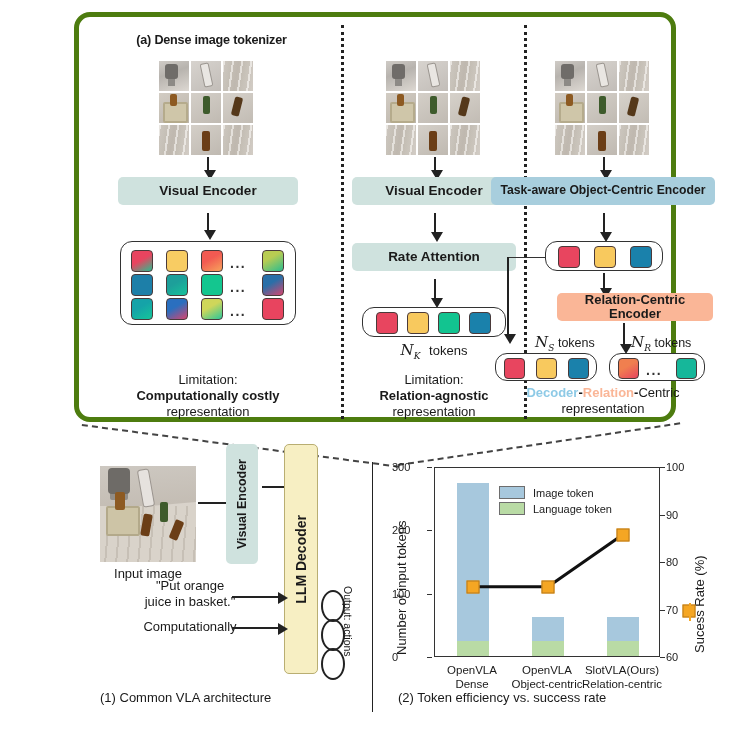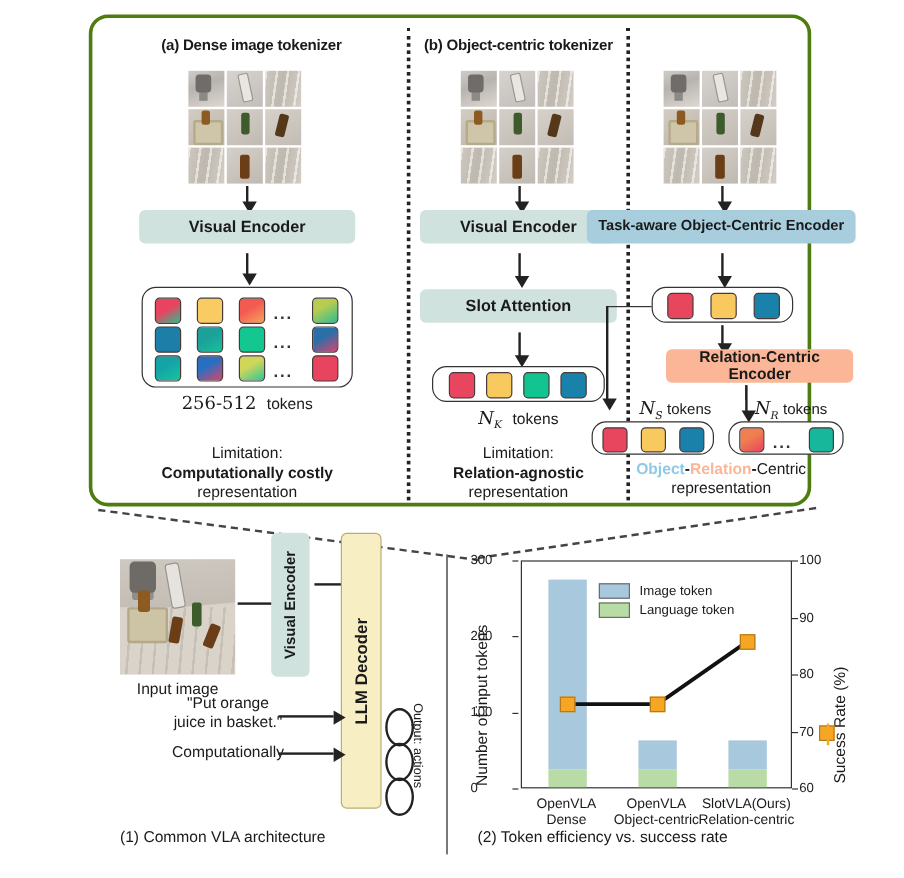--- a/index.html
+++ b/index.html
@@ -1,21 +1,21 @@
 <!DOCTYPE html>
 <html><head>
 <meta charset="utf-8">
 <style>
   html,body{margin:0;padding:0;background:#fff;}
   body{width:753px;height:732px;position:relative;overflow:hidden;
        font-family:"Liberation Sans",sans-serif;color:#1a1a1a;}
 
   
   .outer-panel{position:absolute;left:74px;top:12px;width:602px;height:410px;
-       border:3px solid #4d7c0f;border-radius:16px;box-sizing:border-box;background:#fff;}
+       border:5px solid #4d7c0f;border-radius:16px;box-sizing:border-box;background:#fff;}
 
   .vdiv{position:absolute;top:8px;height:394px;width:0;
         border-left:3px dotted #222;}
   .vdiv.d1{left:262px;}
   .vdiv.d2{left:445px;}
 
   .col{position:absolute;top:0;bottom:0;}
   .col.a{left:3px;width:259px;}
   .col.b{left:265px;width:180px;}
   .col.c{left:448px;width:151px;}
@@ -190,34 +190,29 @@
       <div class="dots" style="left:109px;top:38px;">...</div>
       <div class="tok" style="left:141px;top:32px;background:linear-gradient(150deg,#2a6fa8 40%,#d6456f 100%);"></div>
 
       <div class="tok" style="left:10px;top:56px;background:linear-gradient(150deg,#15a3a8 40%,#14c69a 100%);"></div>
       <div class="tok" style="left:45px;top:56px;background:linear-gradient(150deg,#2a6fbf 40%,#d6456f 100%);"></div>
       <div class="tok" style="left:80px;top:56px;background:linear-gradient(150deg,#cfd65a 40%,#2bc79a 100%);"></div>
       <div class="dots" style="left:109px;top:62px;">...</div>
       <div class="tok" style="left:141px;top:56px;background:#e8445f;"></div>
     </div>
 
-    <div class="ctext" style="left:28px;top:312px;width:196px;">
-      <span class="mathN" style="font-style:normal;font-size:15px;">256-512</span>
-      <span style="font-size:13px;margin-left:5px;">tokens</span>
-    </div>
 
     <div class="ctext" style="left:18px;top:355px;width:216px;">
       <div>Limitation:</div>
       <div style="font-weight:bold;">Computationally costly</div>
       <div>representation</div>
     </div>
   </div>
 
   <div class="col b">
-    <div class="col-title">(b) Object-centric tokenizer</div>
 
     <div class="patchgrid" style="left:42px;top:44px;">
       <div class="patch p-robot"></div>
       <div class="patch p-arm"></div>
       <div class="patch p-floor"></div>
       <div class="patch p-basket"></div>
       <div class="patch p-bottle2"></div>
       <div class="patch p-bottle3"></div>
       <div class="patch p-floor"></div>
       <div class="patch p-bottle1"></div>
@@ -226,21 +221,21 @@
 
     <div class="arrow" style="left:90px;top:140px;height:14px;"></div>
 
     <div class="procbox teal" style="left:8px;top:160px;width:164px;height:28px;font-size:13.5px;">
       <span>Visual Encoder</span>
     </div>
 
     <div class="arrow" style="left:90px;top:196px;height:20px;"></div>
 
     <div class="procbox teal" style="left:8px;top:226px;width:164px;height:28px;font-size:13.5px;">
-      <span>Slot Attention</span>
+      <span>Rate Attention</span>
     </div>
 
     <div class="arrow" style="left:90px;top:262px;height:20px;"></div>
 
     <div class="tokbox" style="left:18px;top:290px;width:144px;height:30px;">
       <div class="tok" style="left:13px;top:4px;background:#e8455f;"></div>
       <div class="tok" style="left:44px;top:4px;background:#f8c95e;"></div>
       <div class="tok" style="left:75px;top:4px;background:#12c490;"></div>
       <div class="tok" style="left:106px;top:4px;background:#1a81ab;"></div>
     </div>
@@ -313,21 +308,21 @@
     </div>
 
     <div class="tokbox" style="left:82px;top:336px;width:96px;height:28px;">
       <div class="tok sm" style="left:8px;top:4px;background:linear-gradient(150deg,#f07f4f 40%,#e8455f 100%);"></div>
       <div class="dots" style="left:36px;top:9px;">...</div>
       <div class="tok sm" style="left:66px;top:4px;background:#16b79a;"></div>
     </div>
 
     <div class="ctext" style="left:-40px;top:368px;width:232px;">
       <div>
-        <span style="color:#8ecae6;font-weight:bold;">Object</span><span style="font-weight:bold;">-</span><span style="color:#fab697;font-weight:bold;">Relation</span><span style="font-weight:bold;">-</span><span>Centric</span>
+        <span style="color:#8ecae6;font-weight:bold;">Decoder</span><span style="font-weight:bold;">-</span><span style="color:#fab697;font-weight:bold;">Relation</span><span style="font-weight:bold;">-</span><span>Centric</span>
       </div>
       <div>representation</div>
     </div>
   </div>
 </div>
 
 <div class="dash" style="left:82px;top:424px;width:320px;transform:rotate(7.5deg);"></div>
 <div class="dash" style="left:398px;top:464px;width:285px;transform:rotate(-8.4deg);"></div>
 
 <div class="vline" style="left:372px;top:462px;height:250px;"></div>

